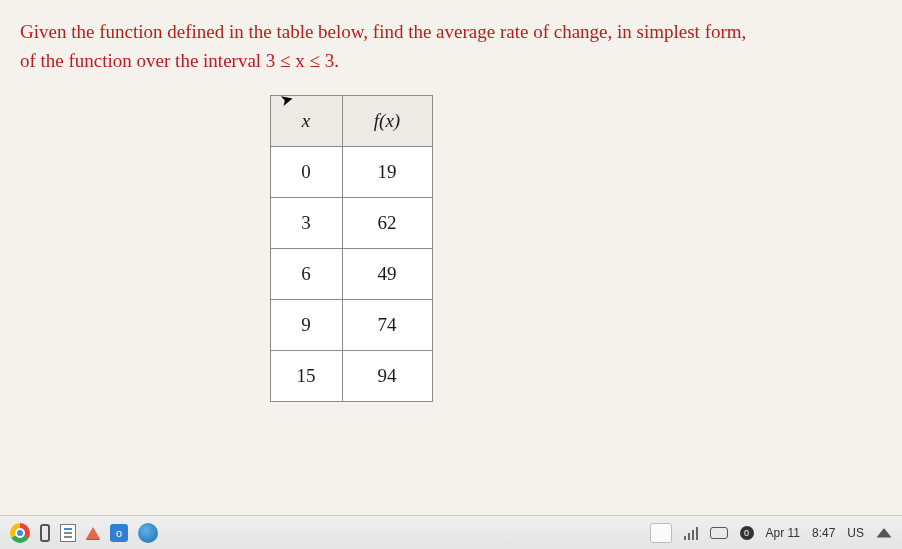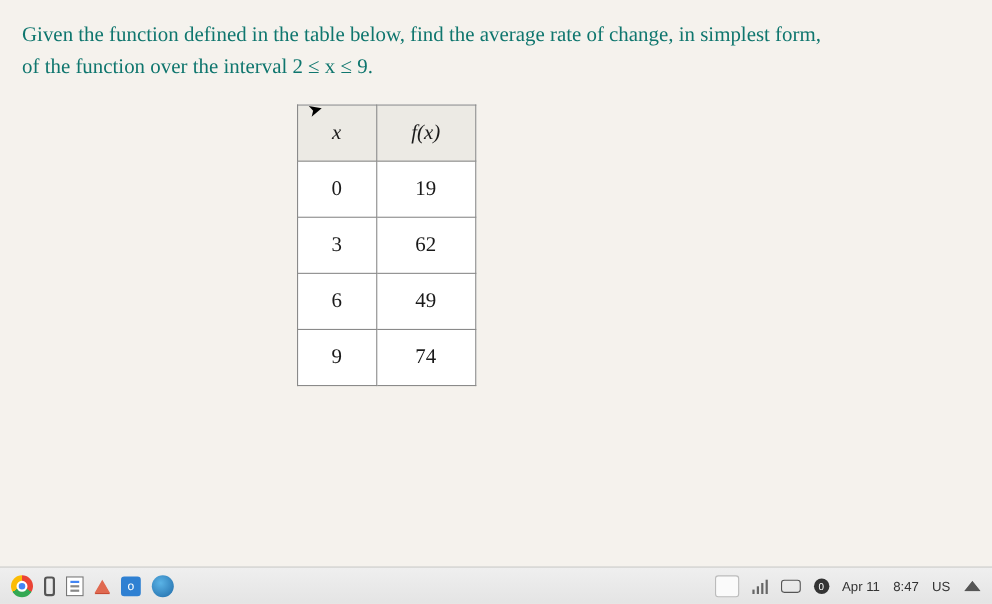--- a/index.html
+++ b/index.html
@@ -10,21 +10,21 @@
       height: 549px;
       position: relative;
       overflow: hidden;
     }
     .content {
       padding: 18px 20px;
     }
     .prompt {
       font-size: 19px;
       line-height: 1.5;
-      color: #0f766e;
+      color: #b91c1c;
       margin-bottom: 20px;
     }
     .cursor-arrow {
       position: absolute;
       left: 280px;
       top: 90px;
       font-size: 16px;
       color: #000;
       transform: rotate(-15deg);
     }
@@ -95,21 +95,21 @@
     .bars span:nth-child(1){height:4px}.bars span:nth-child(2){height:7px}.bars span:nth-child(3){height:10px}.bars span:nth-child(4){height:13px}
     .wifi { width:0;height:0;border-left:8px solid transparent;border-right:8px solid transparent;border-bottom:10px solid #555; border-radius:2px; clip-path: polygon(50% 0,100% 100%,0 100%);}
     .pale-tab { width:22px;height:20px;border:1px solid #bbb;border-radius:3px;background:#fafafa; }
   </style>
 </head>
 <body>
 
 <div class="content">
   <p class="prompt">
     <span>Given the function defined in the table below, find the average rate of change, in simplest form,</span><br>
-    <span>of the function over the interval </span><span>2 ≤ x ≤ 9.</span>
+    <span>of the function over the interval </span><span>3 ≤ x ≤ 3.</span>
   </p>
 
   <span class="cursor-arrow">➤</span>
 
   <div class="table-wrap">
     <table class="fn">
       <thead>
         <tr>
           <th>x</th>
           <th>f(x)</th>
@@ -124,20 +124,24 @@
           <td>3</td>
           <td>62</td>
         </tr>
         <tr>
           <td>6</td>
           <td>49</td>
         </tr>
         <tr>
           <td>9</td>
           <td>74</td>
+        </tr>
+        <tr>
+          <td>15</td>
+          <td>94</td>
         </tr>
       </tbody>
     </table>
   </div>
 </div>
 
 <div class="taskbar">
   <div class="tray-left">
     <span class="circle-icon chrome-ball"></span>
     <span class="pill"></span>

